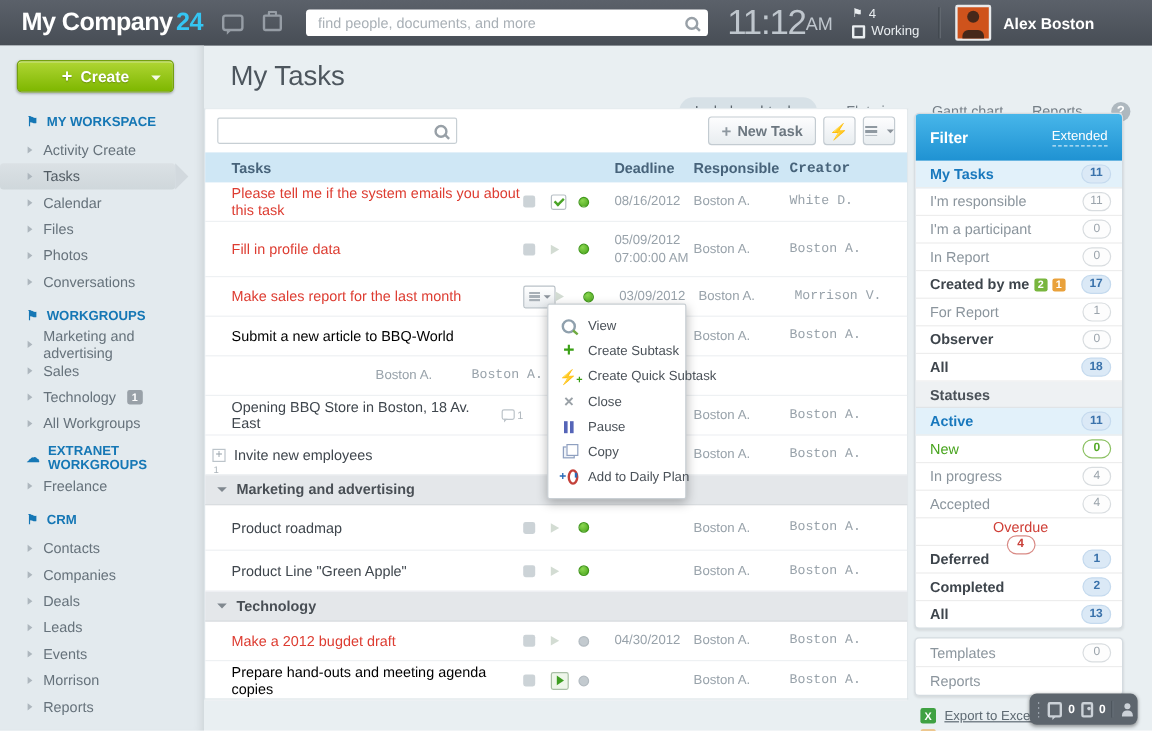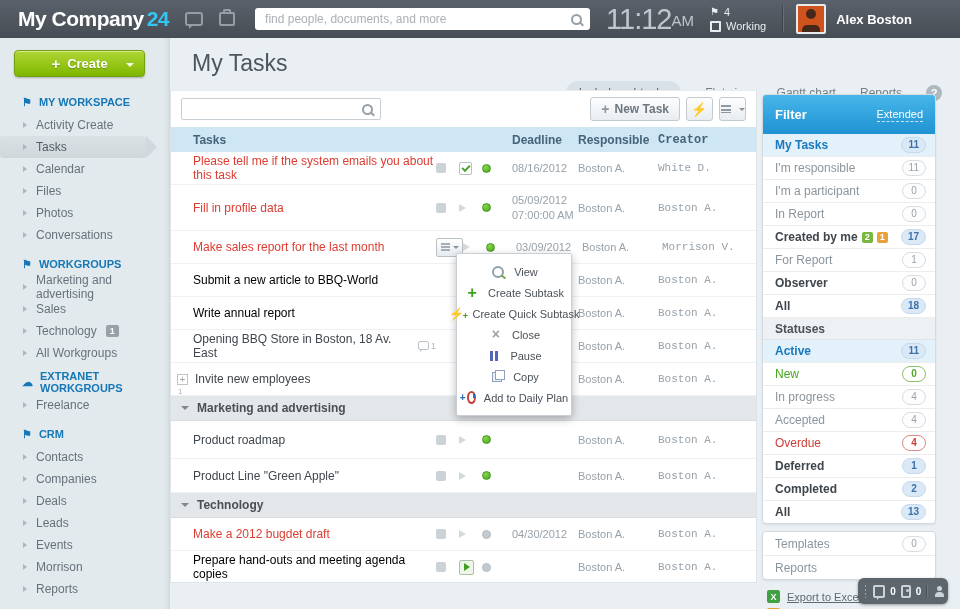--- a/index.html
+++ b/index.html
@@ -101,21 +101,21 @@
   .menu-btn{width:27px;height:19px;border:1px solid #b9c1c7;border-radius:2px;background:linear-gradient(#fff,#e7ebee);display:flex;align-items:center;justify-content:center;cursor:pointer;box-sizing:border-box;}
   .mgrid{width:9px;height:8px;background:repeating-linear-gradient(to bottom,#a7afb6 0 2px,transparent 2px 3.2px);}
   .cmt{display:inline-flex;align-items:flex-start;gap:2px;margin-left:8px;color:#aeb6bc;font-size:9px;cursor:pointer;}
   .cmt .bub{width:9px;height:7px;border:1px solid #bcc3c9;border-radius:2px;position:relative;}
   .cmt .bub::after{content:'';position:absolute;left:1px;bottom:-3px;border-top:3px solid #bcc3c9;border-right:3px solid transparent;}
   .exp{position:relative;width:11px;height:11px;border:1px solid #bcc4ca;background:#fff;color:#99a3ab;font-size:10px;line-height:9px;text-align:center;margin:0 7px 0 -16px;display:inline-block;cursor:pointer;box-sizing:border-box;}
   .exp i{position:absolute;left:0;top:12px;font-style:normal;font-size:8px;color:#aab3ba;}
 
   
   .cmenu{position:absolute;left:285px;top:162px;width:114px;background:#fff;border:1px solid #c9cfd4;box-shadow:0 3px 9px rgba(0,0,0,.28);border-radius:2px;padding:7px 0;z-index:9;}
-  .mi{display:flex;align-items:center;gap:8px;height:21px;padding:0 9px;font-size:11px;color:#4a5158;cursor:pointer;white-space:nowrap;justify-content:center;}
+  .mi{display:flex;align-items:center;gap:8px;height:21px;padding:0 9px;font-size:11px;color:#4a5158;cursor:pointer;white-space:nowrap;}
   .mic{width:16px;display:flex;justify-content:center;align-items:center;flex:0 0 auto;}
   .mi-view{width:8px;height:8px;border:2px solid #8fa0ad;border-radius:50%;position:relative;}
   .mi-view::after{content:'';width:5px;height:2px;background:#6faa3f;position:absolute;bottom:-2px;right:-4px;transform:rotate(40deg);}
   .mi-plus{color:#3aa015;font-weight:bold;font-size:16px;line-height:13px;}
   .mi-bolt{color:#e8b415;font-size:12px;line-height:12px;position:relative;}
   .mi-bolt i{position:absolute;right:-4px;bottom:-2px;font-style:normal;color:#3aa015;font-size:9px;font-weight:bold;}
   .mi-close{color:#9aa1a7;font-weight:bold;font-size:14px;line-height:13px;}
   .mi-pause{width:8px;height:10px;border-left:3px solid #5565b8;border-right:3px solid #5565b8;box-sizing:border-box;}
   .mi-copy{width:8px;height:8px;border:1px solid #8fa0c0;background:#eef2f8;position:relative;}
   .mi-copy::after{content:'';position:absolute;left:2px;top:-3px;width:8px;height:8px;border:1px solid #8fa0c0;background:#fff;}
@@ -128,21 +128,21 @@
   .fpanel{background:#fff;border:1px solid #d4dbe0;border-radius:4px;overflow:hidden;box-shadow:0 1px 2px rgba(0,0,0,.08);}
   .fhead{height:39px;background:linear-gradient(#47b6ea,#1f92d2);display:flex;align-items:center;padding:0 12px;color:#fff;}
   .fhead .t{font-weight:bold;font-size:13px;flex:1;}
   .fhead .ext{font-size:11px;border-bottom:1px dashed rgba(255,255,255,.75);padding-bottom:1px;cursor:pointer;}
   .frow{display:flex;align-items:center;height:22px;padding:0 9px 0 12px;border-bottom:1px solid #ededed;font-size:12px;color:#8b959d;cursor:pointer;}
   .frow:last-child{border-bottom:none;}
   .frow .lbl{flex:1;display:flex;align-items:center;}
   .frow.bold{color:#3e454c;font-weight:bold;}
   .frow.sel{background:#e2f1fa;color:#1878bd;font-weight:bold;}
   .frow.green{color:#47a41d;}
-  .frow.red{color:#cf3e36;}
+  .frow.red{color:#cf3e36;flex-direction:column;}
   .fsub{height:21px;background:#eef1f3;border-bottom:1px solid #e0e4e7;display:flex;align-items:center;padding:0 12px;font-size:12px;font-weight:bold;color:#4a5158;}
   .bdg{min-width:10px;text-align:center;font-size:10px;font-weight:bold;border-radius:9px;padding:1px 6px;line-height:12px;}
   .bdg.blue{background:#dbe9f6;color:#3a72ab;border:1px solid #c5daee;}
   .bdg.plain{background:#fdfdfd;color:#9aa3ab;border:1px solid #d9dde0;font-weight:normal;}
   .bdg.gol{background:#fff;color:#55aa28;border:1px solid #8cc163;}
   .bdg.rol{background:#fff;color:#c94039;border:1px solid #d98a85;}
   .mini{font-size:9px;color:#fff;border-radius:2px;padding:1px 3px;font-weight:bold;margin-left:4px;line-height:9px;}
   .mini.g{background:#79b63e;}
   .mini.o{background:#e9a13b;}
   .fpanel2{margin-top:7px;}
@@ -420,23 +420,20 @@
         </div>
       <div class="col-ic"></div>
         <div class="col-ic"></div>
         <div class="col-ic3"></div>
       <div class="col-dl meta"></div>
       <div class="col-resp meta">Boston A.</div>
       <div class="col-cr meta">Boston A.</div>
     </div>
 
     <div class="trow">
-      <div class="col-title tt c-blue">
-          <span>Write annual report</span>
-        </div>
       <div class="col-ic"></div>
         <div class="col-ic"></div>
         <div class="col-ic3"></div>
       <div class="col-dl meta"></div>
       <div class="col-resp meta">Boston A.</div>
       <div class="col-cr meta">Boston A.</div>
     </div>
 
     <div class="trow">
       <div class="col-title tt c-dark">

